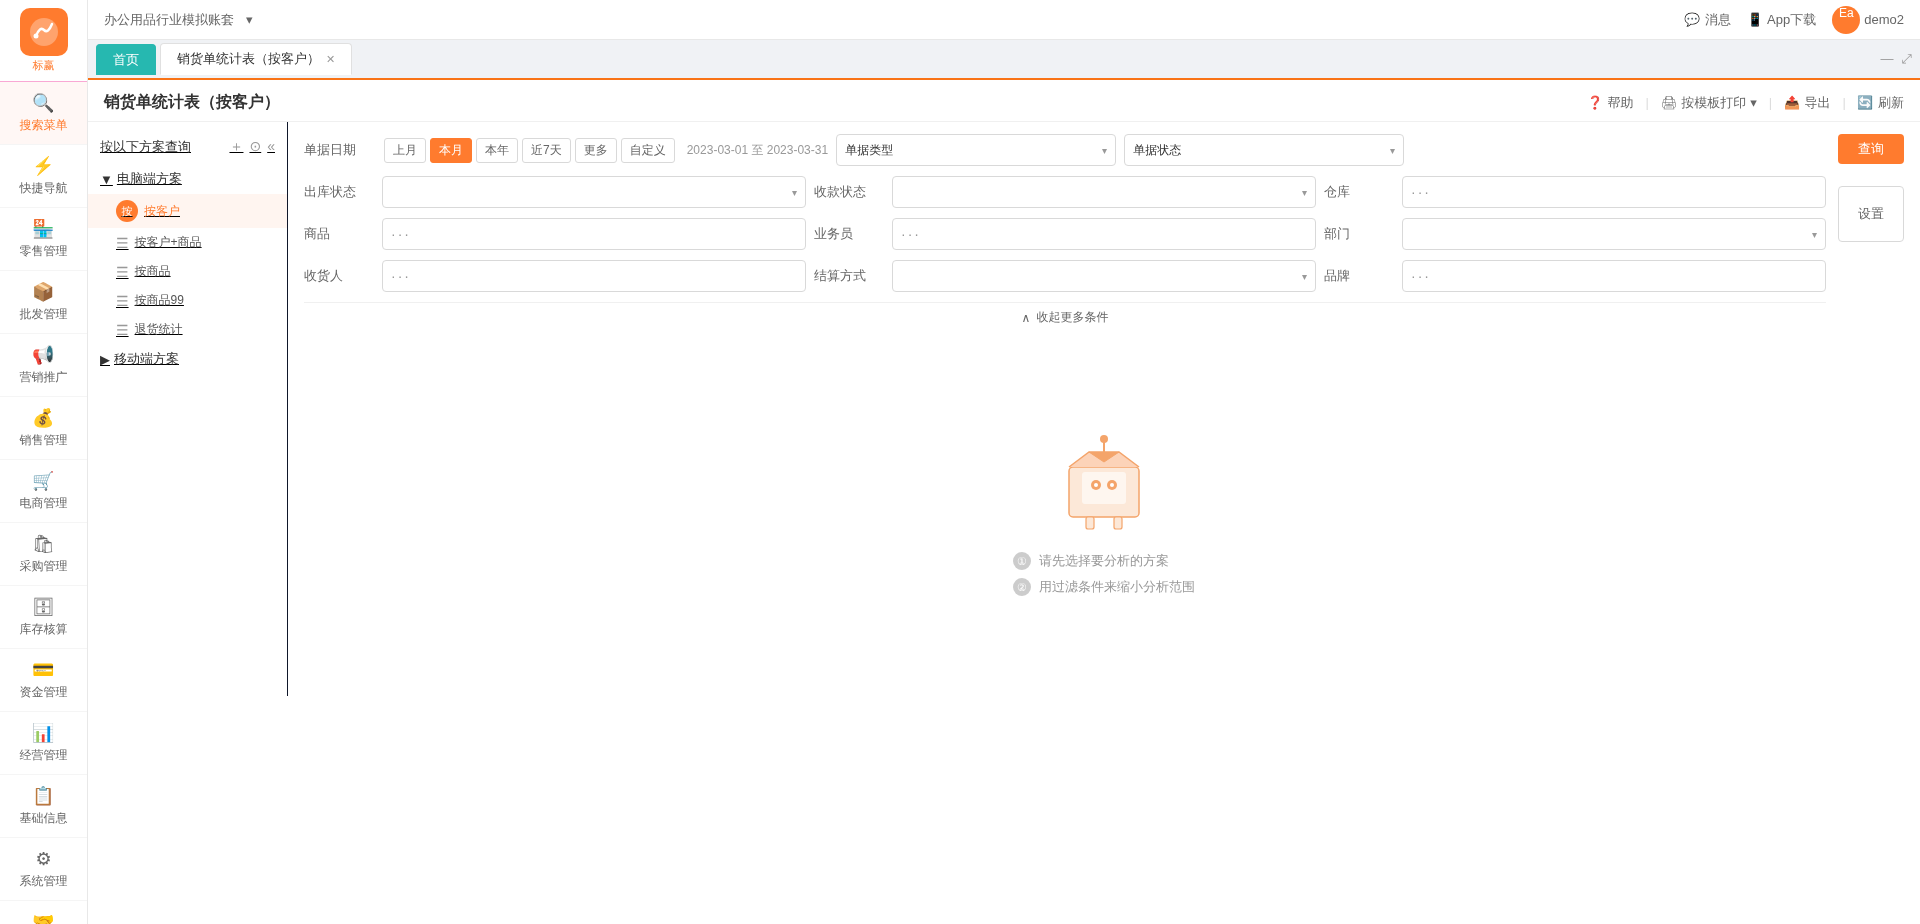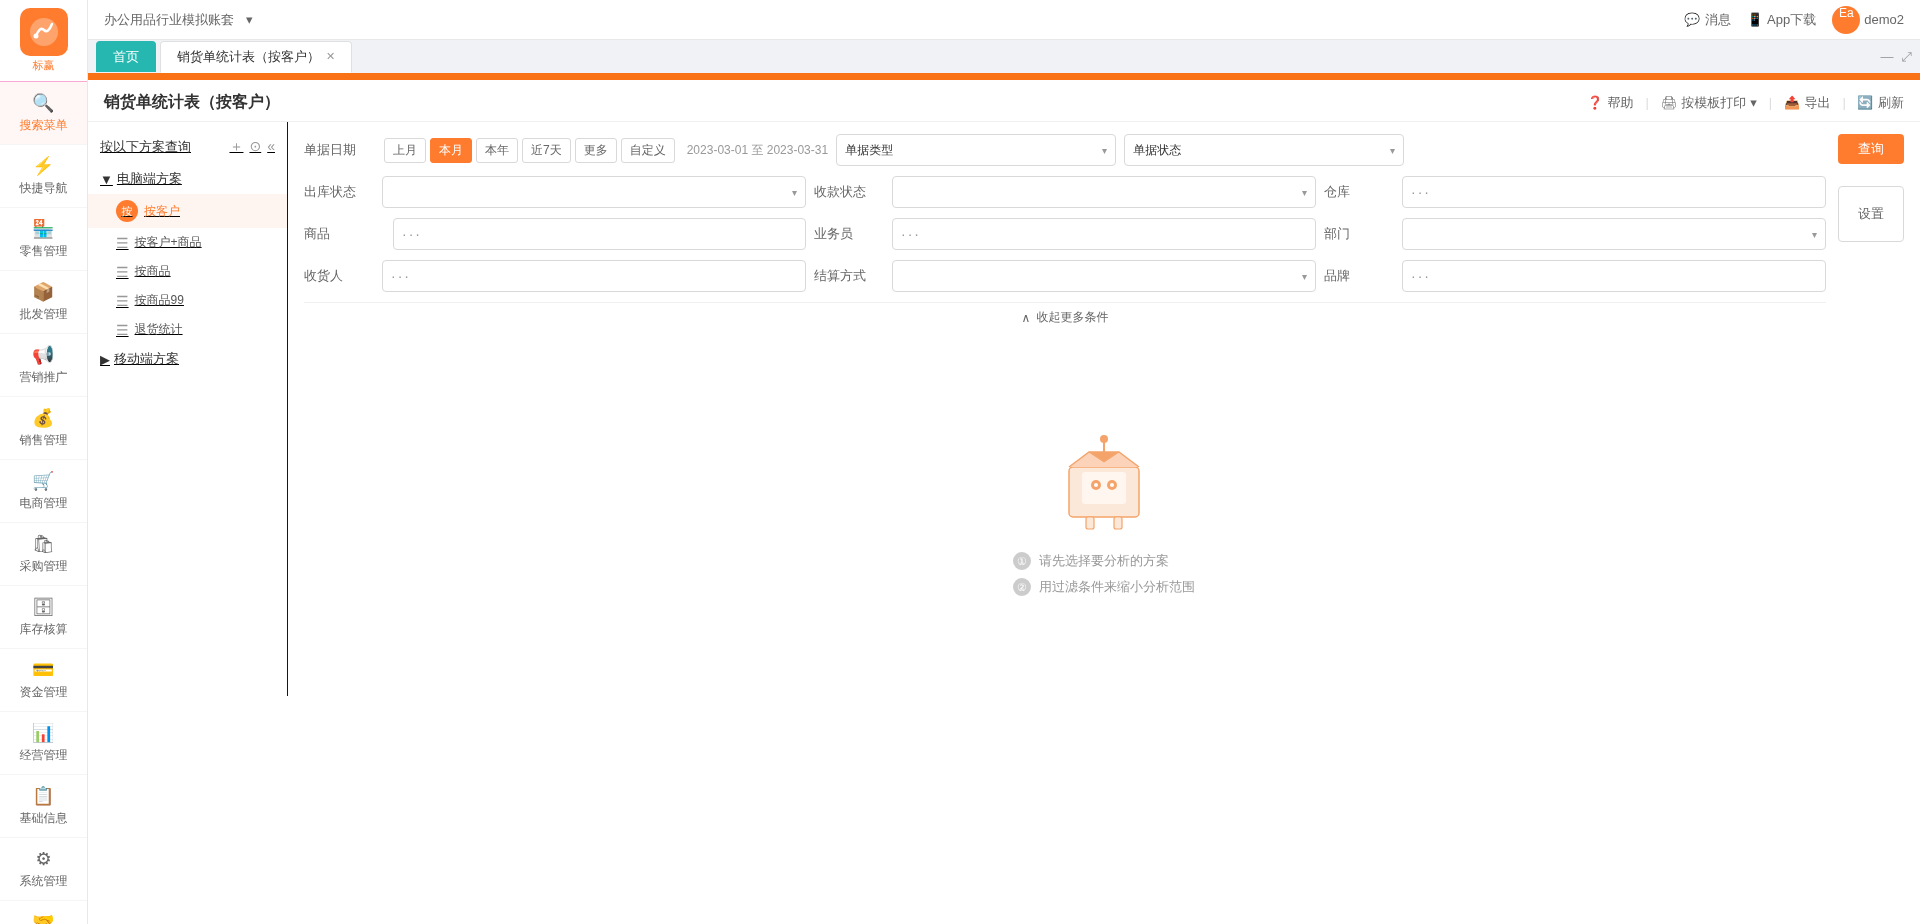--- a/index.html
+++ b/index.html
@@ -21,21 +21,21 @@
 
     
     .top-header { height: 40px; background: #fff; display: flex; align-items: center; justify-content: space-between; padding: 0 16px; border-bottom: 1px solid #e8e8e8; flex-shrink: 0; }
     .header-left { display: flex; align-items: center; gap: 8px; color: #666; font-size: 13px; }
     .header-dropdown { display: flex; align-items: center; gap: 12px; cursor: pointer; }
     .header-right { display: flex; align-items: center; gap: 16px; }
     .header-btn { display: flex; align-items: center; gap: 4px; cursor: pointer; color: #666; font-size: 13px; }
     .avatar { width: 28px; height: 28px; border-radius: 50%; background: #ff7b2e; display: flex; justify-content: center; color: #fff; font-size: 12px; }
 
     
-    .tab-bar { height: 40px; background: #f0f2f5; display: flex; align-items: center; padding: 0 8px; border-bottom: 7px solid #f97316; flex-shrink: 0; }
+    .tab-bar { height: 40px; background: #f0f2f5; display: flex; align-items: center; padding: 0 8px; border-bottom: 2px solid #f97316; flex-shrink: 0; }
     .tab { display: flex; align-items: center; gap: 6px; padding: 6px 16px; background: #fff; border-radius: 4px 4px 0 0; cursor: pointer; font-size: 13px; border: 1px solid #e0e0e0; border-bottom: none; margin-right: 4px; color: #666; }
     .tab.active { background: #fff; color: #333; border-bottom: 1px solid #fff; }
     .tab-home { background: #26b8b0; color: #fff; border-color: #26b8b0; }
     .tab-close { font-size: 11px; color: #999; cursor: pointer; }
 
     
     .page-content { flex: 1; overflow-y: auto; padding: 0; background: #f0f2f5; }
     .page-inner { background: #fff; margin: 0; padding: 0; min-height: 100%; }
 
     
@@ -325,21 +325,21 @@
                 </div>
                 <div class="filter-item" style="flex:1;margin-left:8px;">
                   <span class="filter-item-label">仓库</span>
                   <div class="filter-input-wrap">
                     <span class="filter-dots">···</span>
                   </div>
                 </div>
               </div>
 
               <div class="filter-row" style="margin-bottom:10px;">
-                <div class="filter-item" style="flex:1;gap:11px;">
+                <div class="filter-item" style="flex:1;">
                   <span class="filter-item-label">商品</span>
                   <div class="filter-input-wrap">
                     <span class="filter-dots">···</span>
                   </div>
                 </div>
                 <div class="filter-item" style="flex:1;margin-left:8px;">
                   <span class="filter-item-label">业务员</span>
                   <div class="filter-input-wrap">
                     <span class="filter-dots">···</span>
                   </div>

